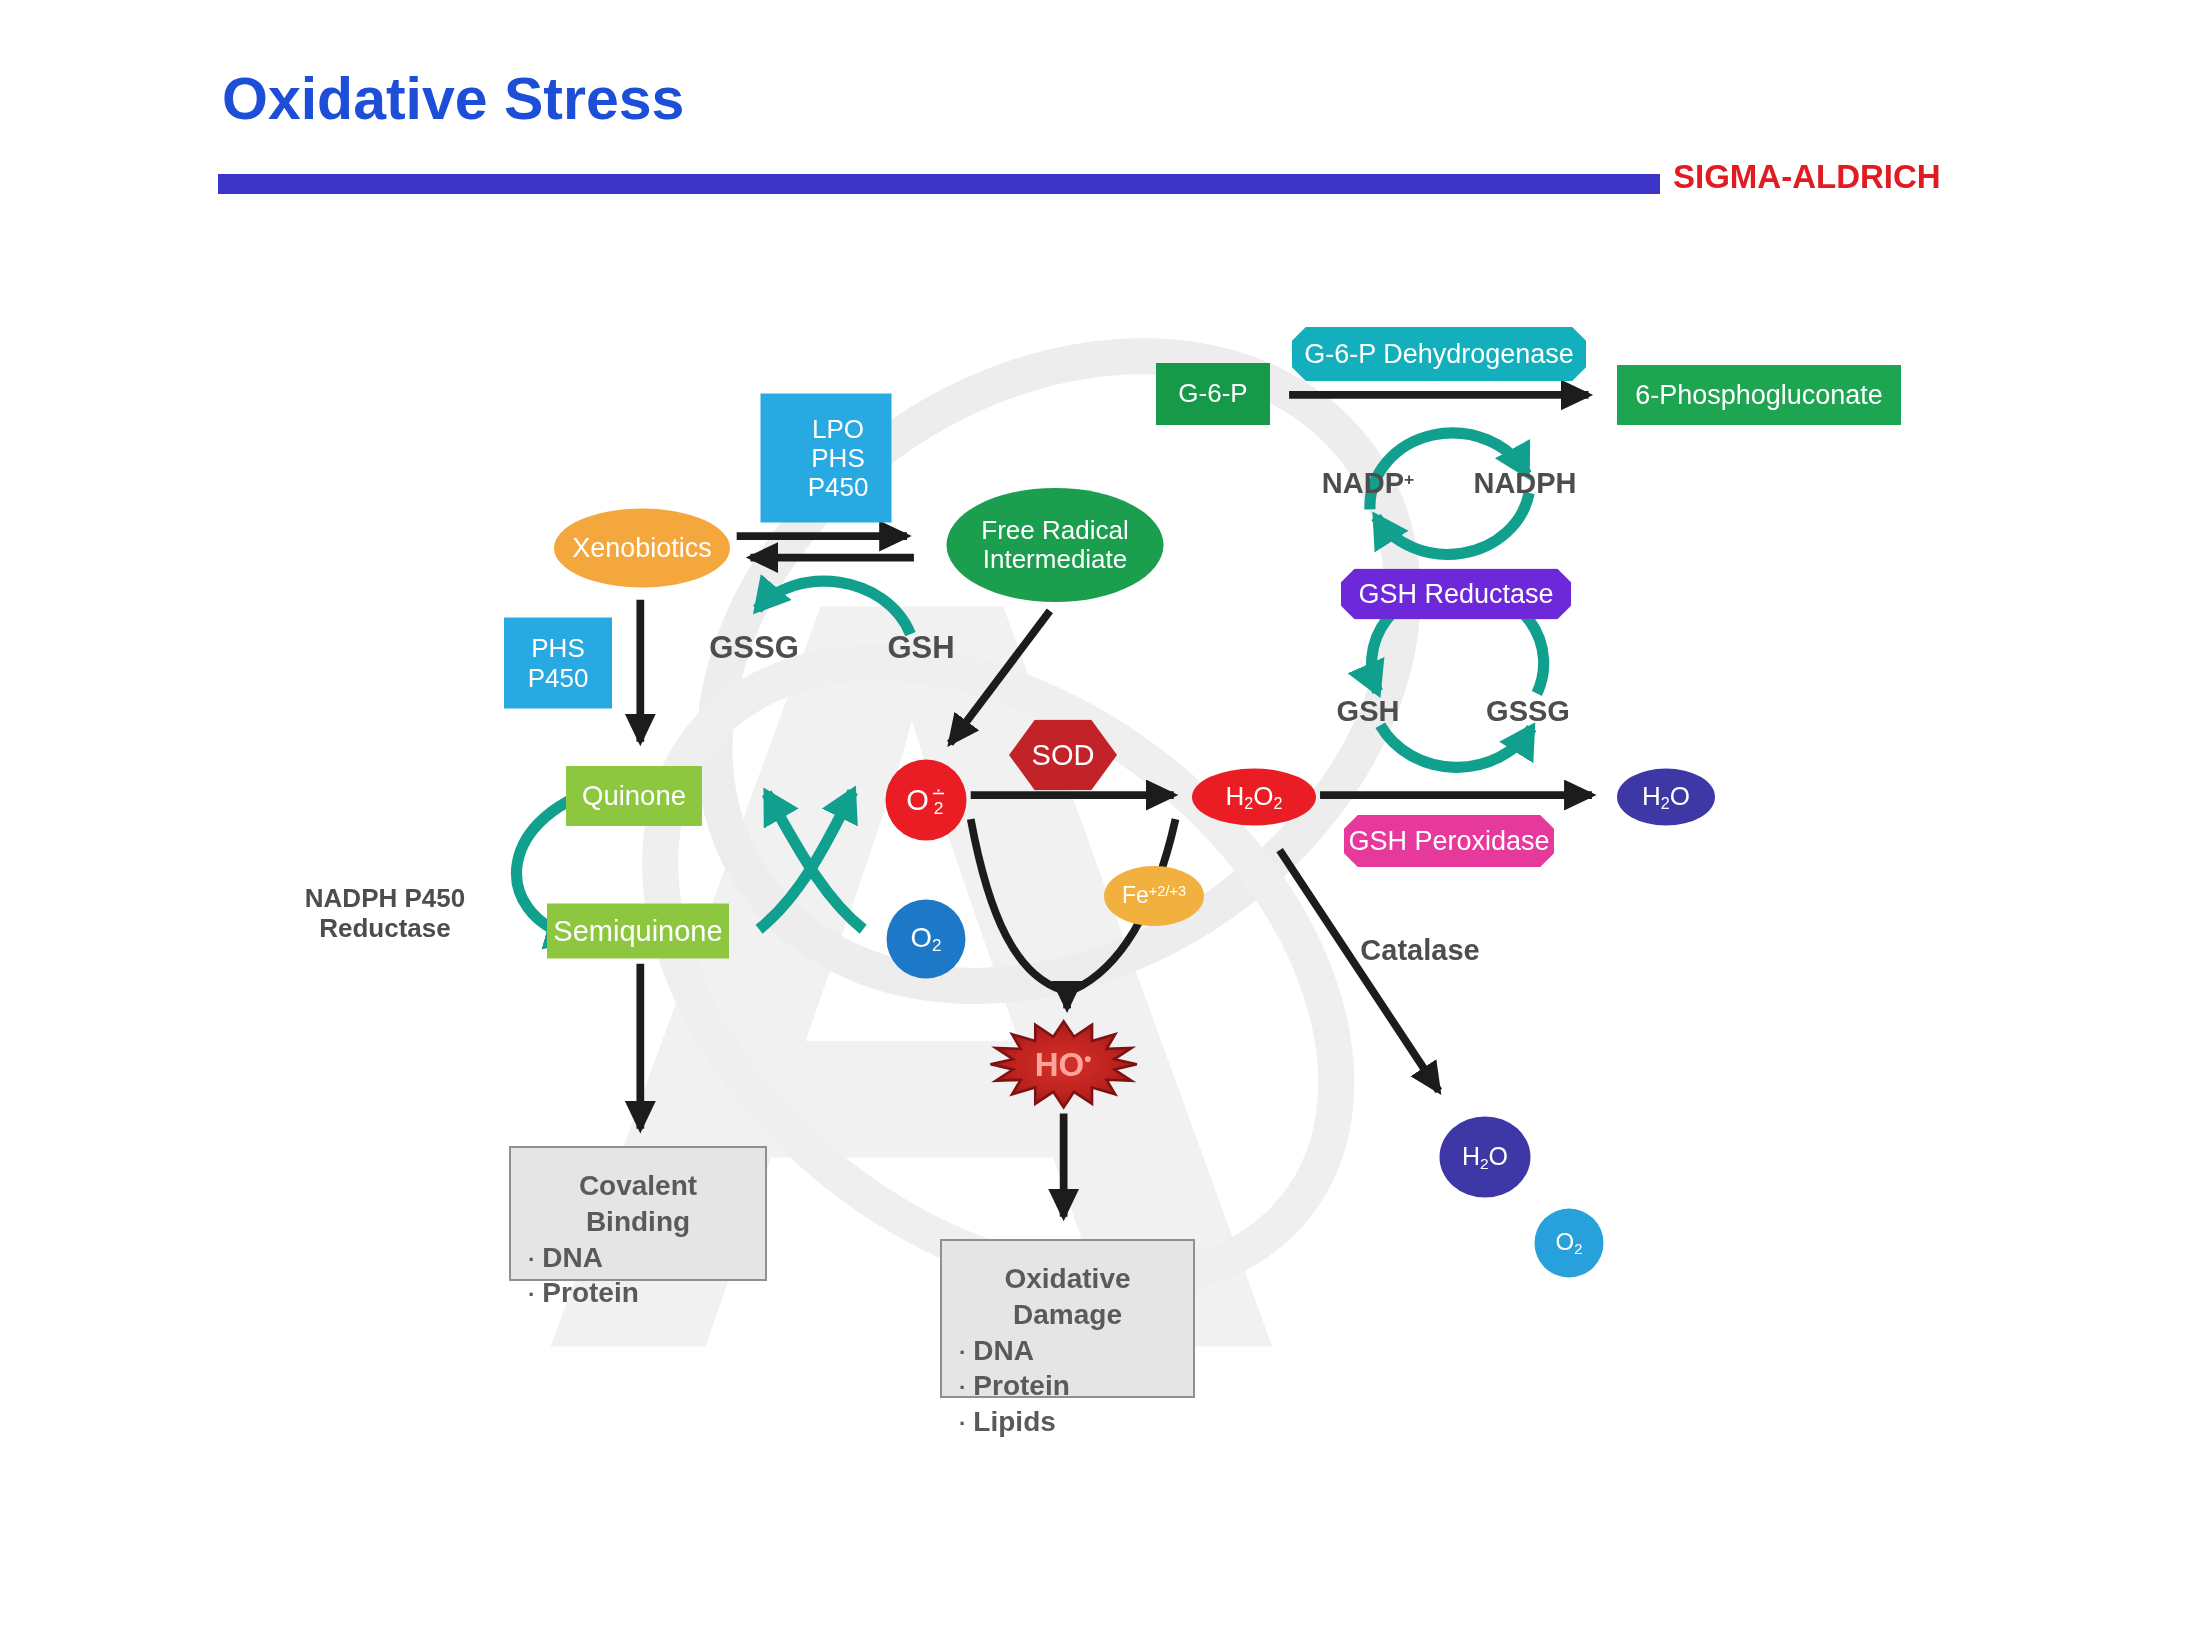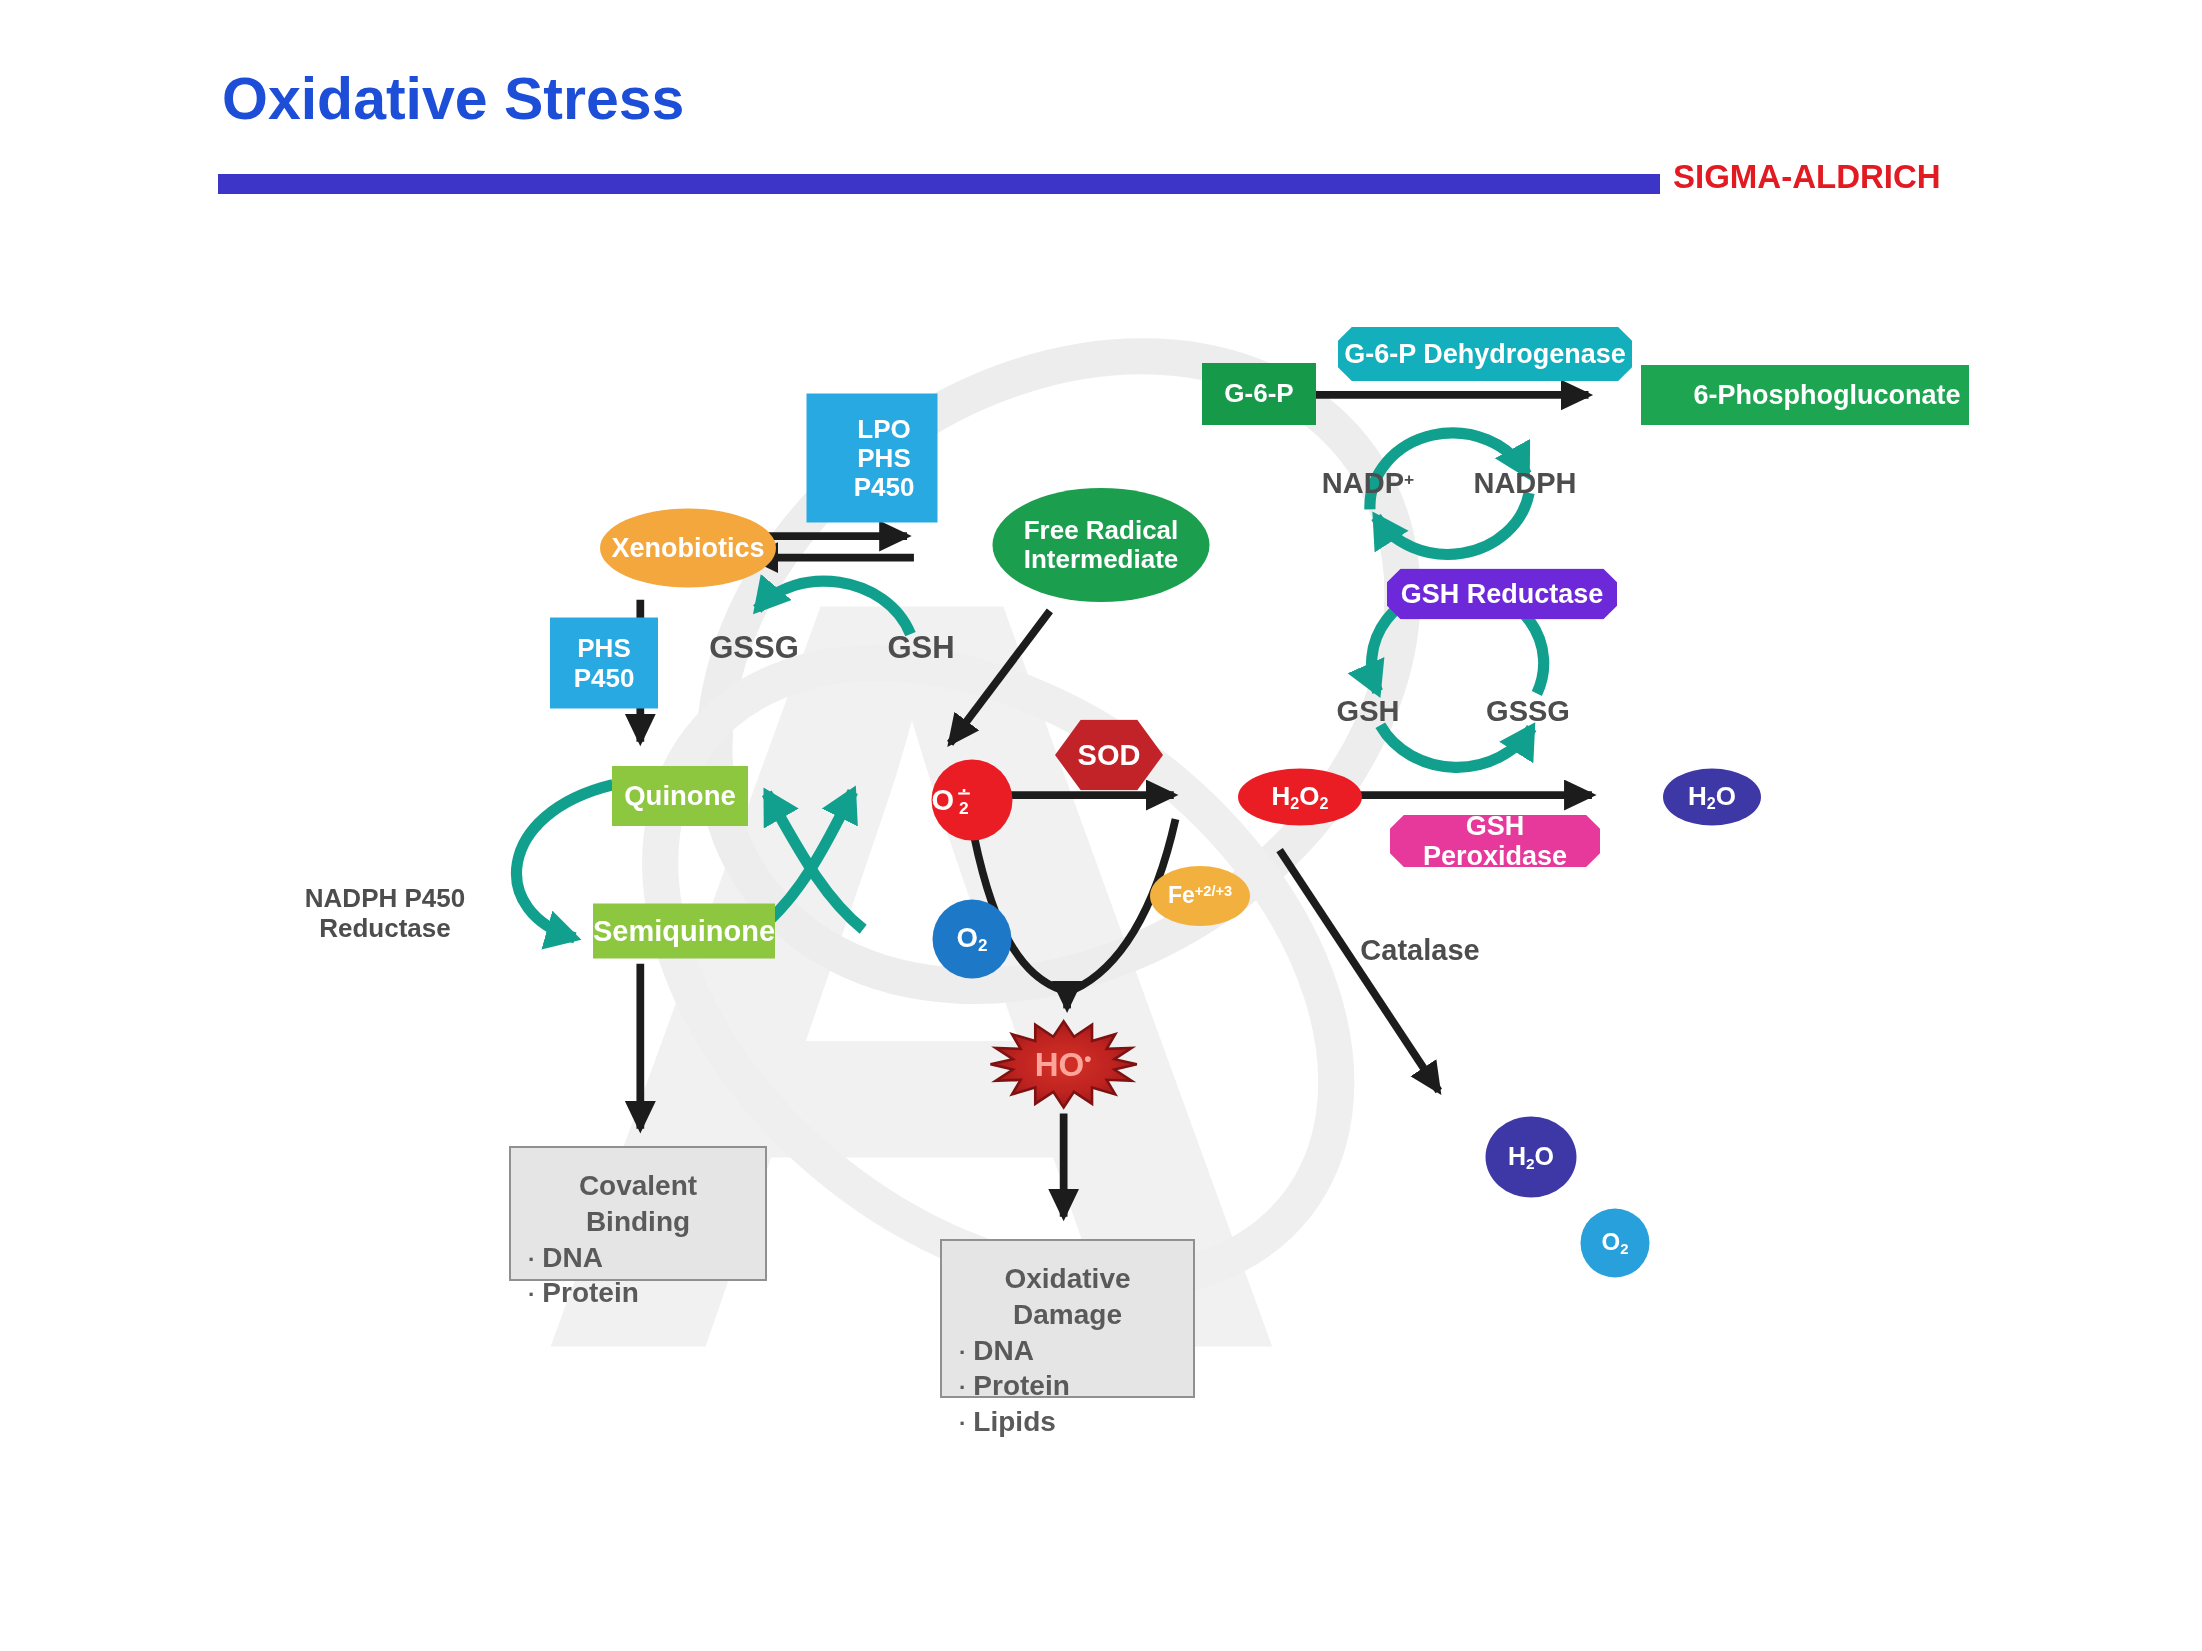--- a/index.html
+++ b/index.html
@@ -3,22 +3,22 @@
 <meta charset="utf-8">
 <style>
   html,body{margin:0;padding:0;background:#fff;}
   .slide{position:relative;width:2203px;height:1652px;background:#ffffff;overflow:hidden;
          font-family:"Liberation Sans",sans-serif;}
   
   .title{position:absolute;left:222px;top:65px;font-size:59px;font-weight:700;color:#1d4ed8;letter-spacing:0px;}
   .rule{position:absolute;left:218px;top:174px;width:1442px;height:20px;background:#3c35c8;}
   .brand{position:absolute;left:1673px;top:158px;width:344px;font-size:33px;font-weight:700;color:#e21b22;}
   
-  .node{position:absolute;transform:translate(-50%,-50%);display:flex;flex-direction:column;
-        justify-content:center;text-align:center;color:#fff;font-weight:700;line-height:1.12;margin-left:46px;}
+  .node{position:absolute;transform:translate(-50%,-50%);display:flex;flex-direction:column;align-items:center;
+        justify-content:center;text-align:center;color:#fff;font-weight:400;line-height:1.12;}
   .ellipse{border-radius:50%;}
   .oct{clip-path:polygon(13.8px 0,calc(100% - 13.8px) 0,100% 13.8px,100% calc(100% - 13.8px),
        calc(100% - 13.8px) 100%,13.8px 100%,0 calc(100% - 13.8px),0 13.8px);}
   .hex{clip-path:polygon(24% 0,76% 0,100% 50%,76% 100%,24% 100%,0 50%);}
   .glabel{position:absolute;transform:translate(-50%,-50%);color:#4d4d4d;font-weight:700;text-align:center;line-height:1.15;}
   sub{font-size:0.62em;vertical-align:-0.28em;}
   sup{font-size:0.6em;vertical-align:0.5em;}
   .fstack{display:inline-flex;flex-direction:column;align-items:center;line-height:0.85;
           font-size:0.6em;margin-left:2.6px;transform:translateY(0.9px);}
   .infobox{position:absolute;background:#e5e5e5;border:2.6px solid #909090;color:#5a5a5a;font-weight:700;
@@ -88,21 +88,21 @@
     <polygon fill="url(#rg)" stroke="#7e1212" stroke-width="3" points="1321,1237 1295,1243 1315,1256 1286,1255 1296,1272 1269,1264 1269,1283 1248,1269 1236,1287 1224,1269 1203,1283 1203,1264 1176,1272 1186,1255 1157,1256 1177,1243 1151,1237 1177,1231 1157,1218 1186,1219 1176,1202 1203,1210 1203,1191 1224,1205 1236,1187 1248,1205 1269,1191 1269,1210 1296,1202 1286,1219 1315,1218 1295,1231">
     </polygon>
   </svg>
 
   <div class="node" style="left:1213px;top:394px;width:114px;height:62px;background:#17994a;font-size:26px;">
     <span>G-6-P</span>
   </div>
   <div class="node oct" style="left:1439px;top:354px;width:294px;height:54px;background:#14afbc;font-size:27px;">
     <span>G-6-P Dehydrogenase</span>
   </div>
-  <div class="node" style="left:1759px;top:395px;width:284px;height:60px;background:#1ea552;font-size:27px;padding-left:44px;">
+  <div class="node" style="left:1759px;top:395px;width:284px;height:60px;background:#1ea552;font-size:27px;">
     <span>6-Phosphogluconate</span>
   </div>
 
   <div class="glabel" style="left:1368px;top:484px;font-size:29px;">
     <span>NADP</span><sup>+</sup>
   </div>
   <div class="glabel" style="left:1525px;top:484px;font-size:29px;">
     <span>NADPH</span>
   </div>
 

